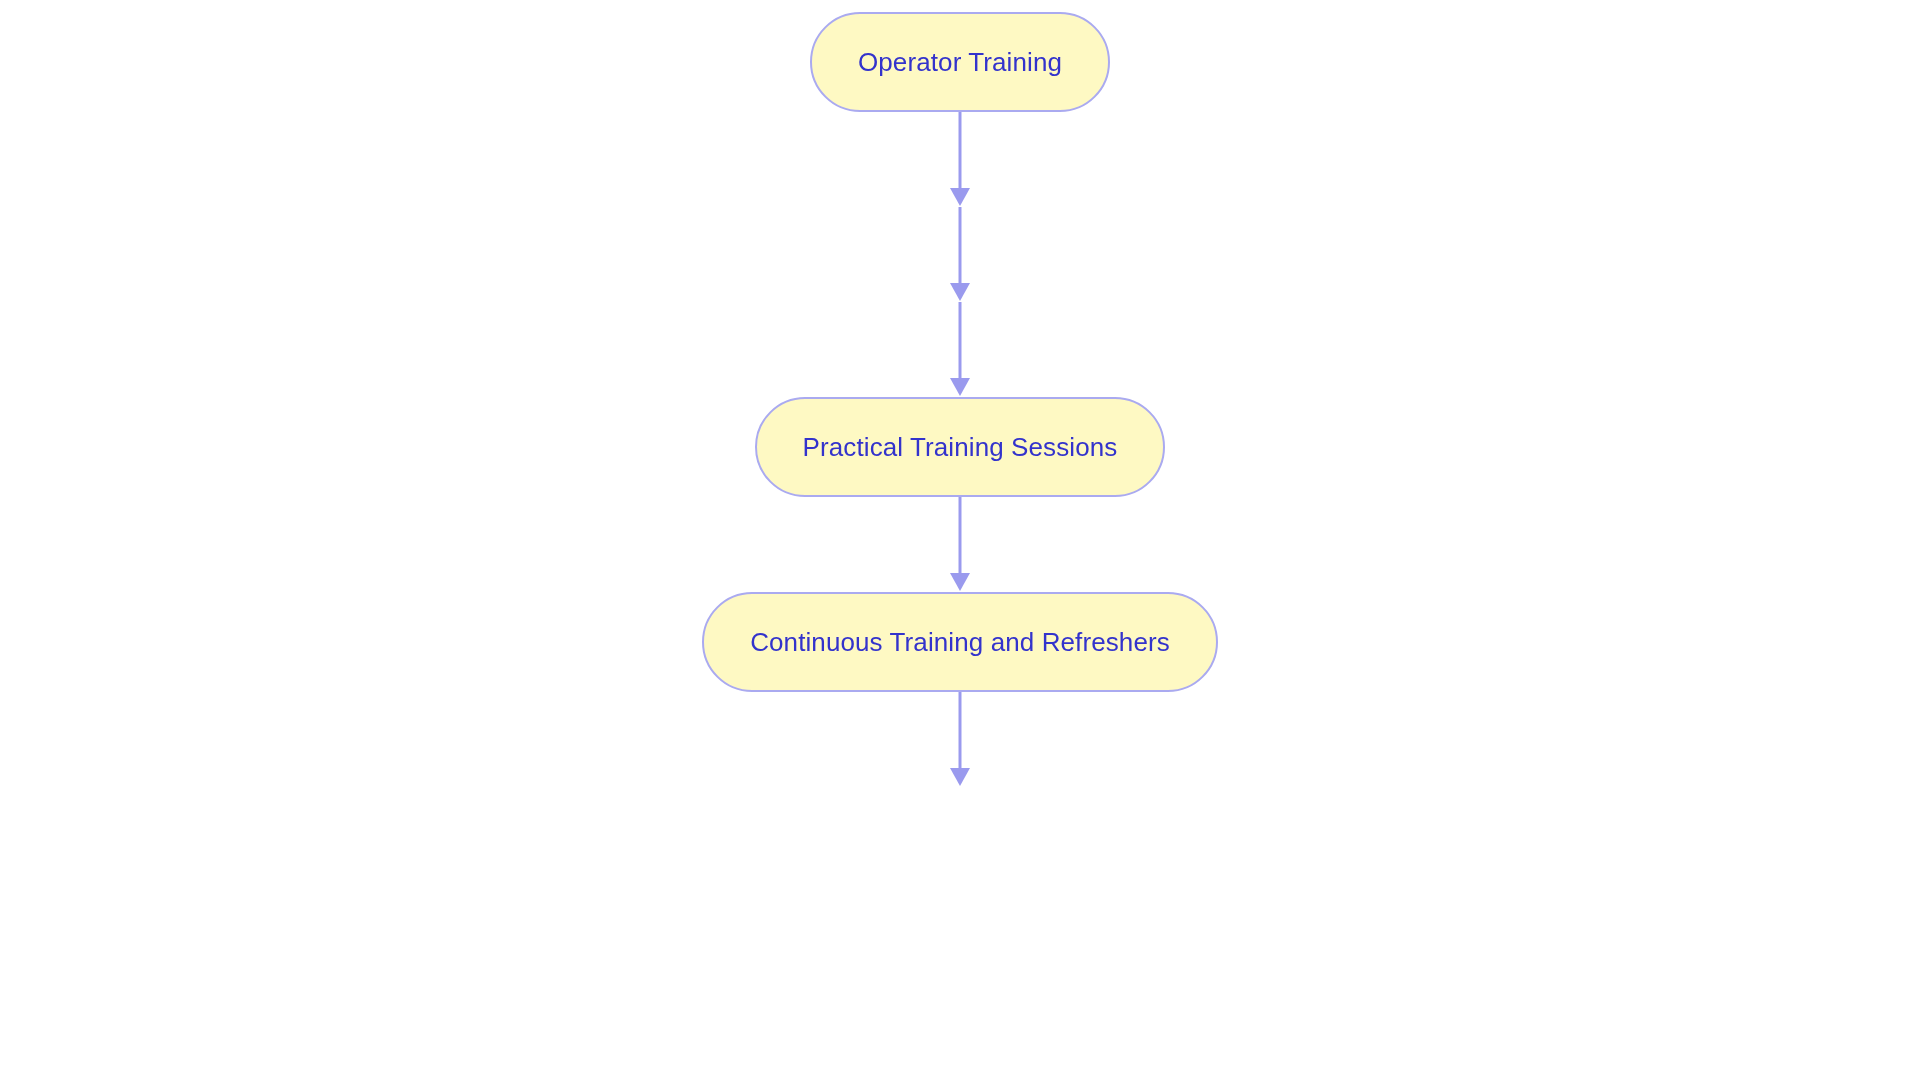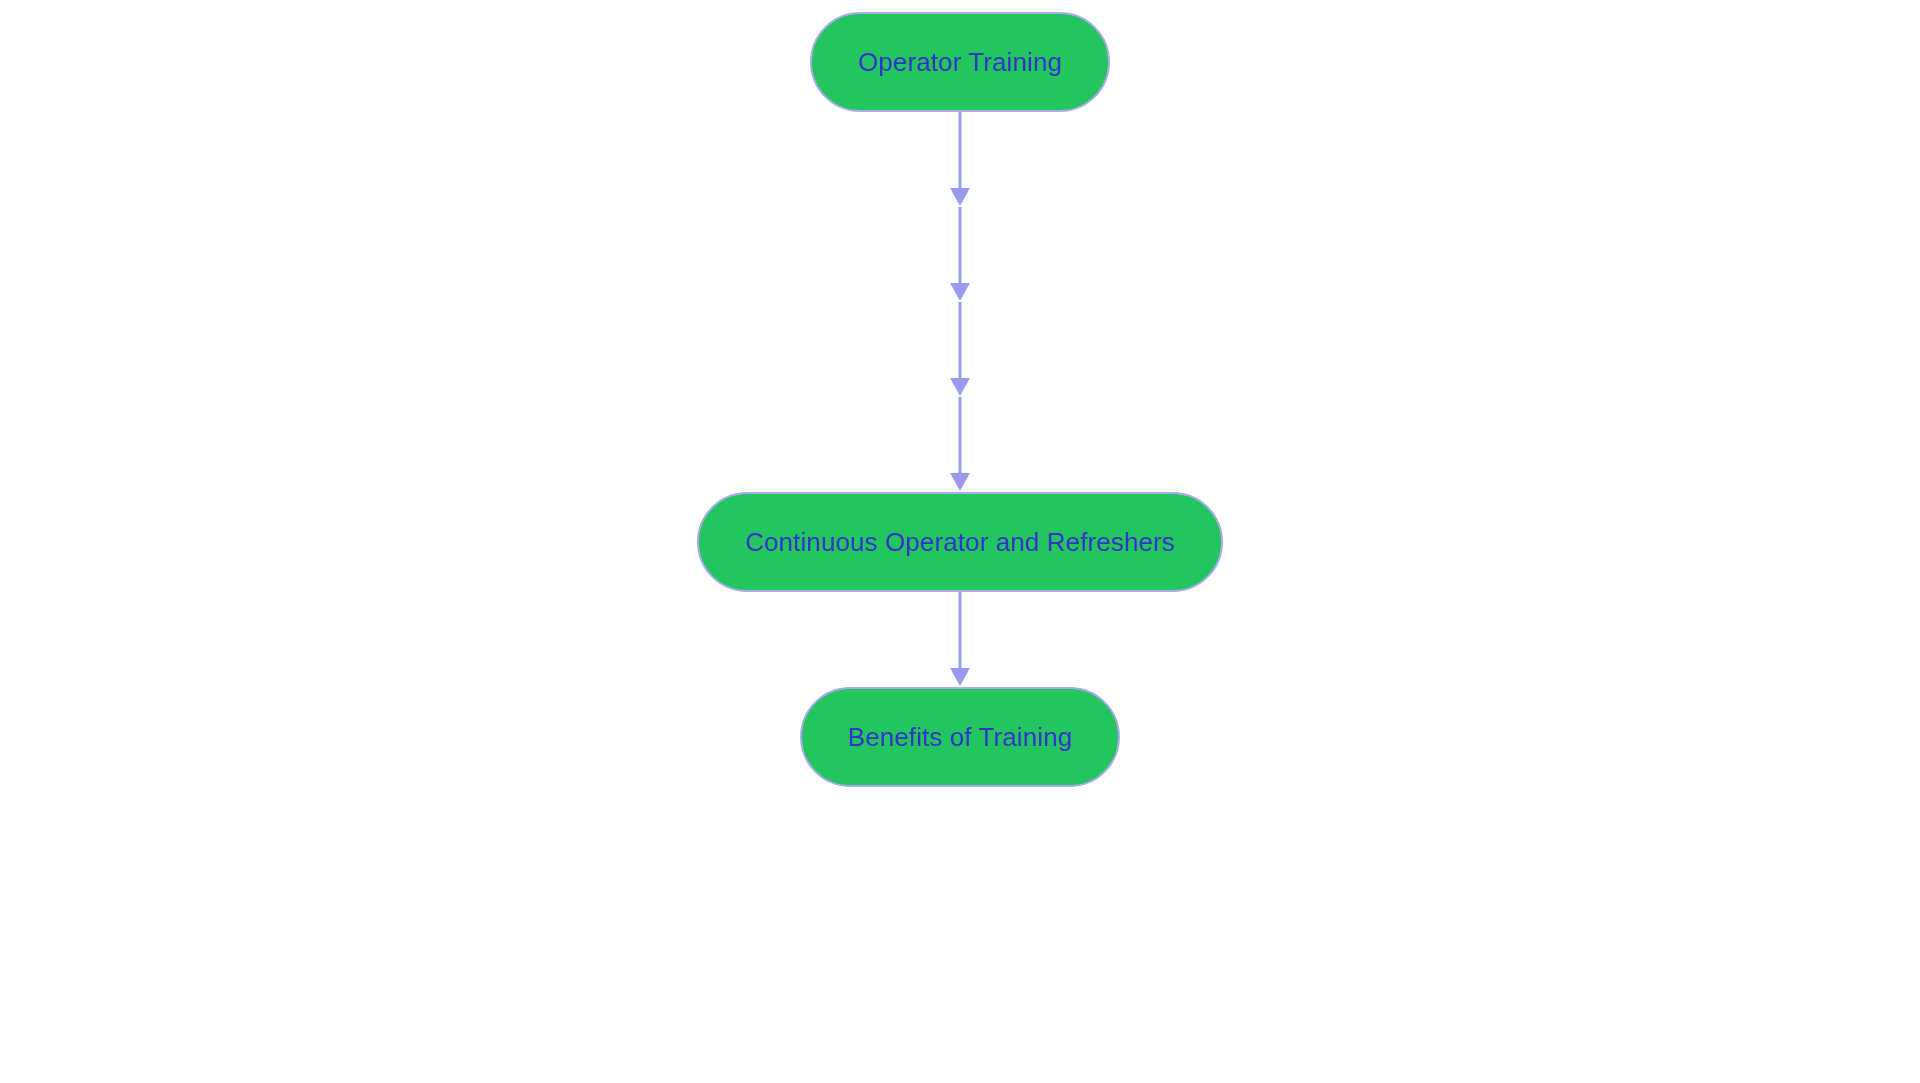--- a/index.html
+++ b/index.html
@@ -29,21 +29,21 @@
     width: 1920px;
     height: 1083px;
     display: flex;
     flex-direction: column;
     align-items: center;
   }
 
   .node {
     box-sizing: border-box;
     height: 100px;
-    background: #22c55e;
+    background: #fef9c3;
     border: 2px solid #aaaaf0;
     border-radius: 50px;
     display: flex;
     align-items: center;
     justify-content: center;
     padding: 0 46px;
     white-space: nowrap;
   }
 
   .node-label {
@@ -90,33 +90,33 @@
       <line class="edge-line" x1="12" y1="0" x2="12" y2="78"></line>
       <polygon class="edge-head" points="2,76 22,76 12,94"></polygon>
     </svg>
 
 
     <svg class="connector" viewBox="0 0 24 95">
       <line class="edge-line" x1="12" y1="0" x2="12" y2="78"></line>
       <polygon class="edge-head" points="2,76 22,76 12,94"></polygon>
     </svg>
 
-
-    <svg class="connector" viewBox="0 0 24 95">
-      <line class="edge-line" x1="12" y1="0" x2="12" y2="78"></line>
-      <polygon class="edge-head" points="2,76 22,76 12,94"></polygon>
-    </svg>
-
     <div class="node">
-      <span class="node-label">Continuous Operator and Refreshers</span>
+      <span class="node-label">Practical Training Sessions</span>
     </div>
 
     <svg class="connector" viewBox="0 0 24 95">
       <line class="edge-line" x1="12" y1="0" x2="12" y2="78"></line>
       <polygon class="edge-head" points="2,76 22,76 12,94"></polygon>
     </svg>
 
     <div class="node">
-      <span class="node-label">Benefits of Training</span>
+      <span class="node-label">Continuous Training and Refreshers</span>
     </div>
+
+    <svg class="connector" viewBox="0 0 24 95">
+      <line class="edge-line" x1="12" y1="0" x2="12" y2="78"></line>
+      <polygon class="edge-head" points="2,76 22,76 12,94"></polygon>
+    </svg>
+
 
   </div>
 </div>
 
 </body></html>

